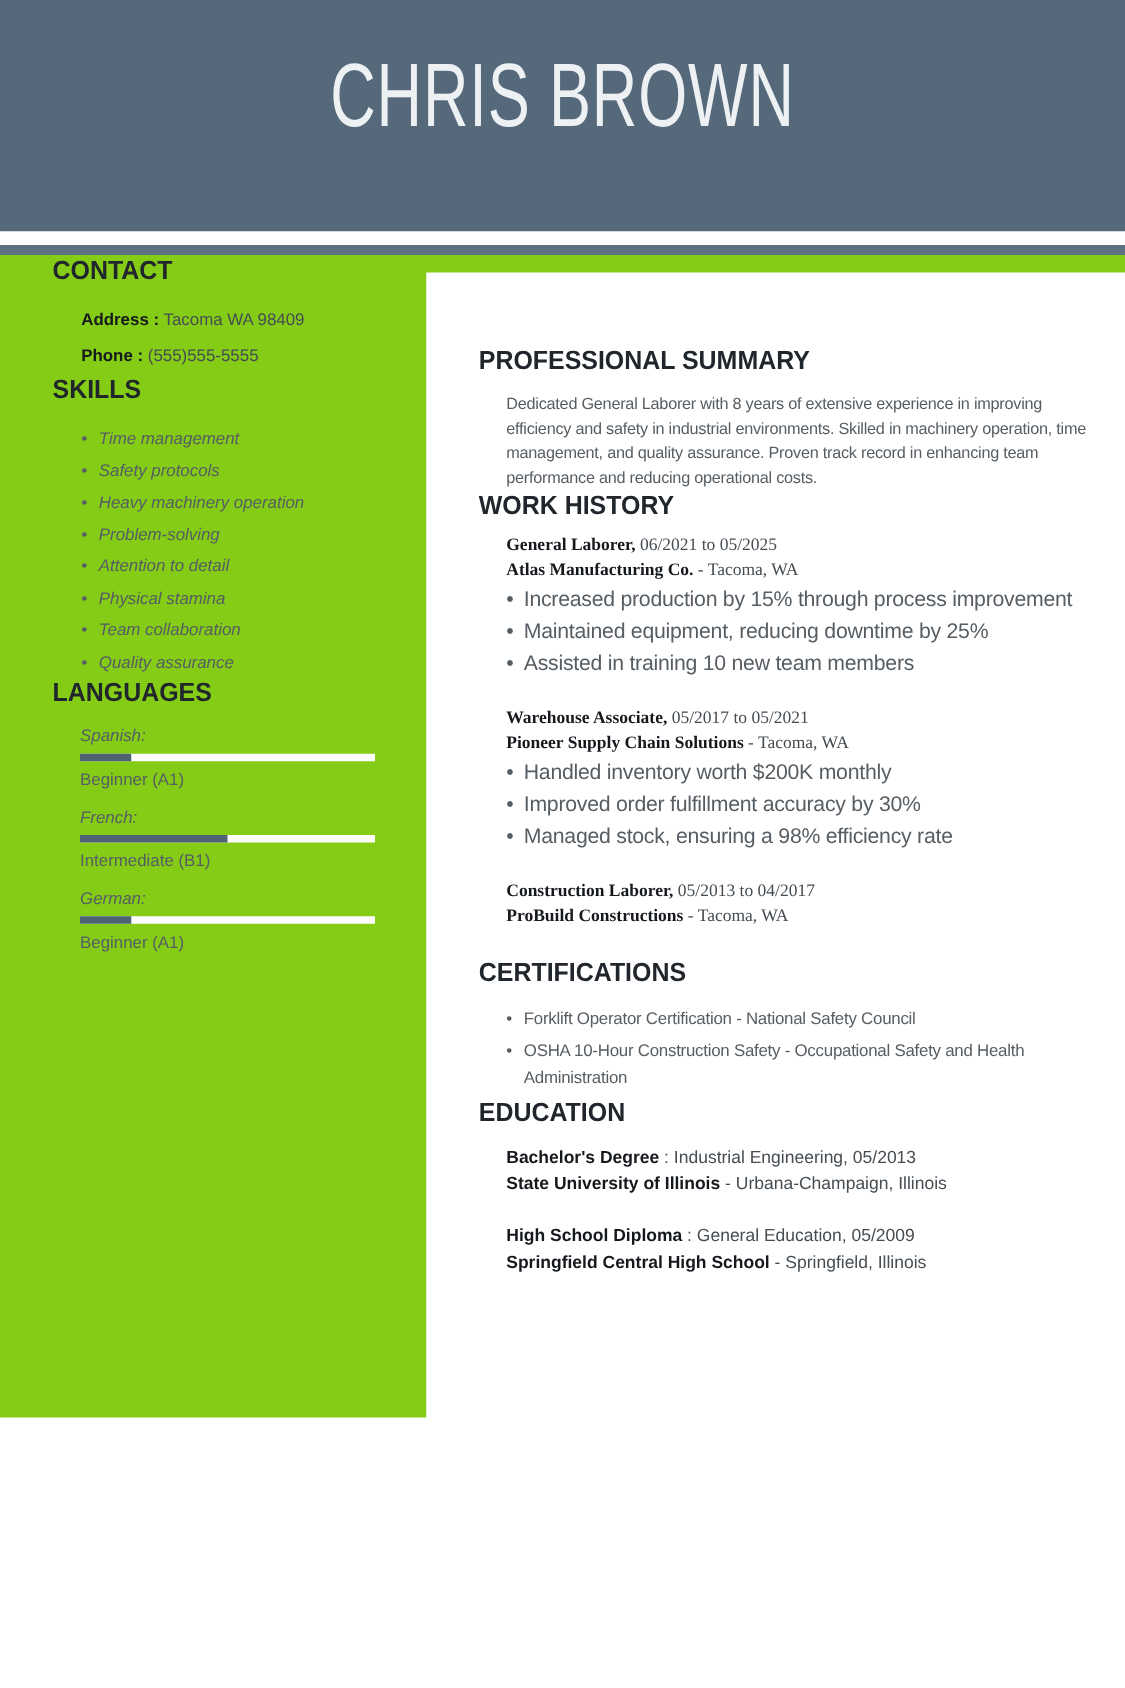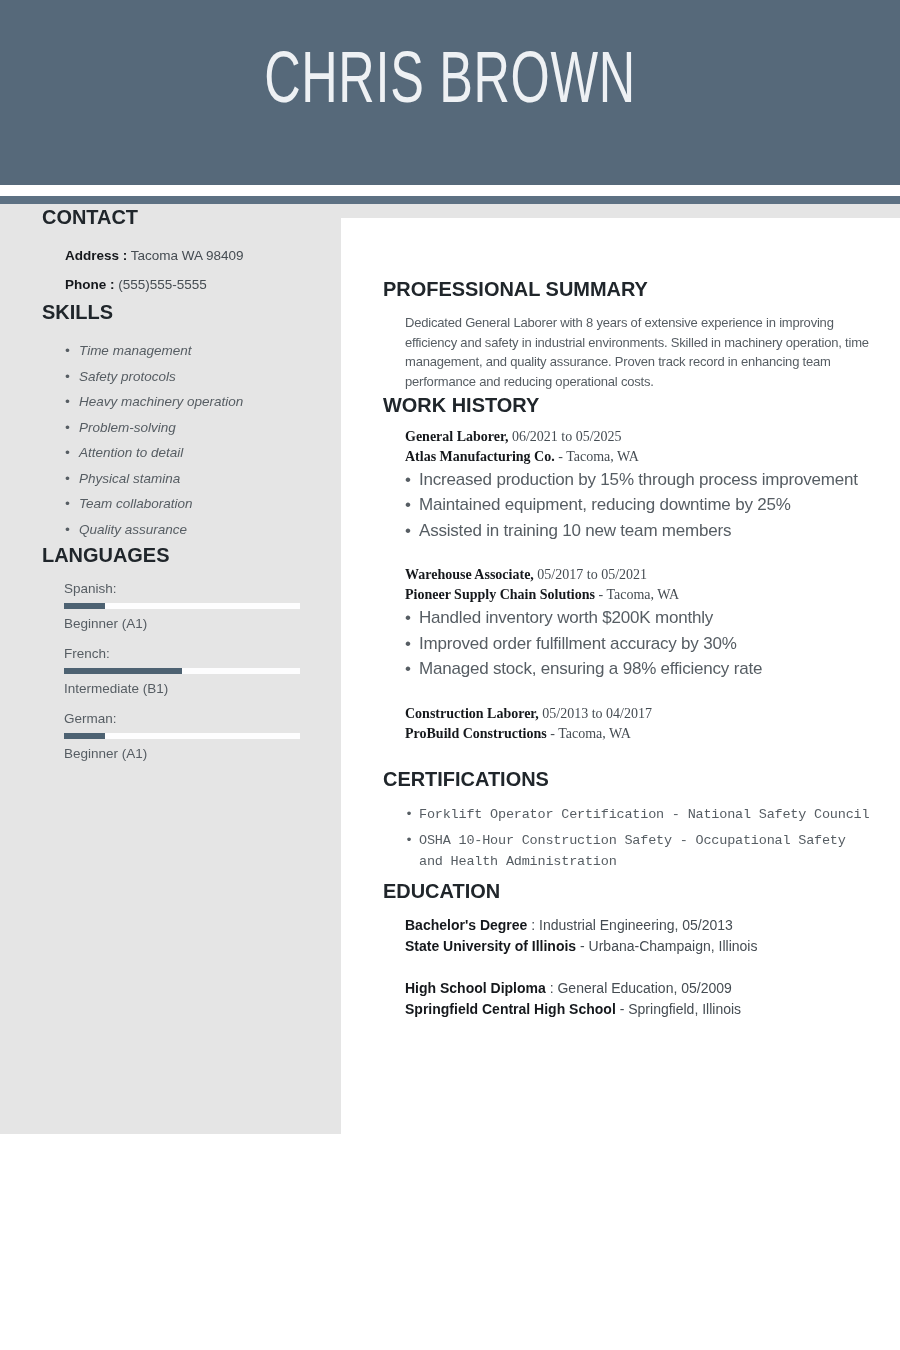--- a/index.html
+++ b/index.html
@@ -10,21 +10,21 @@
   
   .header{position:absolute;top:0;left:0;width:900px;height:185px;background:#56697a;}
   .name{
     position:absolute;top:38px;left:0;width:100%;text-align:center;
     font-size:72px;line-height:78px;font-weight:400;color:#eef1f4;
     transform:scaleX(.70);transform-origin:50% 50%;letter-spacing:1px;white-space:nowrap;
   }
   .gap-line{position:absolute;top:191px;left:0;width:900px;height:5px;background:#ffffff;}
   .stripe{position:absolute;top:196px;left:0;width:900px;height:8px;background:#5d7183;}
   
-  .content{position:absolute;top:204px;left:0;width:900px;height:930px;background:#e5e5e5;}
+  .content{position:absolute;top:204px;left:0;width:900px;height:930px;background:#84cc16;}
   .main{
     position:absolute;left:341px;top:14px;width:559px;height:1132px;background:#ffffff;
     box-sizing:border-box;padding:58px 40px 0 42px;
   }
   .sidebar{position:absolute;left:0;top:0;width:341px;box-sizing:border-box;padding:0 24px 0 42px;}
   
   h2.section{
     margin:0;font-size:21px;line-height:25px;font-weight:bold;color:#20262b;
     transform:scaleX(.95);transform-origin:left center;white-space:nowrap;
   }
@@ -36,36 +36,36 @@
   
   .contact-title{margin-top:72px;}
   .contact-list{margin:12px 0 0 23px;font-size:13.5px;}
   .contact-row{line-height:29px;white-space:nowrap;}
   .skills-title{margin-top:37px;}
   .skill-list{margin:14px 0 0 23px;font-size:13.5px;color:#565d63;font-style:italic;}
   .skill-list li{line-height:25.5px;}
   .languages-title{margin-top:39px;}
   .lang-list{margin:12px 0 0 22px;}
   .lang{margin-bottom:11px;font-size:13.5px;color:#565d63;}
-  .lang-name{line-height:19px;}
+  .lang-name{line-height:19px;font-style:italic;}
   .lang-bar{width:236px;height:6px;background:#fdfdfe;margin:5px 0 5px;}
   .lang-fill{height:100%;background:#4d6272;width:0;}
   .lang-level{line-height:19px;}
   
   .summary-text{
     margin:12px 0 0 22px;width:465px;font-size:13px;line-height:19.7px;
     color:#565d63;letter-spacing:-0.2px;
   }
   .work-title{margin-top:46px;}
   .job{margin:10px 0 22px 22px;font-size:14px;}
   .job-line{line-height:20px;font-family:Liberation Serif, serif;}
   .job-bullets{margin-top:0;font-size:17px;color:#565d63;letter-spacing:-0.2px;}
   .job-bullets li{line-height:25.5px;}
   .certs-title{margin-top:46px;}
-  .cert-list{margin:14px 0 0 22px;width:465px;font-size:13.5px;color:#565d63;letter-spacing:-0.2px;font-family:Liberation Mono, monospace;}
+  .cert-list{margin:14px 0 0 22px;width:465px;font-size:13.5px;color:#565d63;letter-spacing:-0.2px;}
   .cert-list li{line-height:20.5px;margin-bottom:6px;}
   .edu-title{margin-top:50px;}
   .edu-list{margin:12px 0 0 22px;font-size:14px;}
   .edu{margin-bottom:22px;}
   .edu-line{line-height:20.5px;}
 </style>
 </head>
 <body>
 
 <div class="header">

